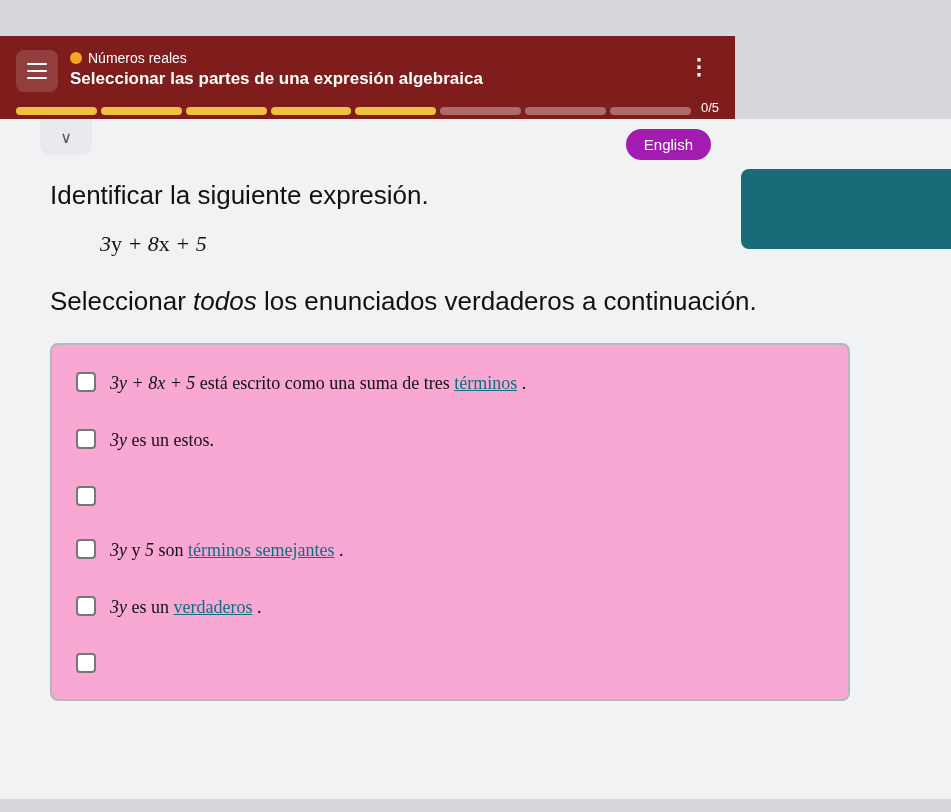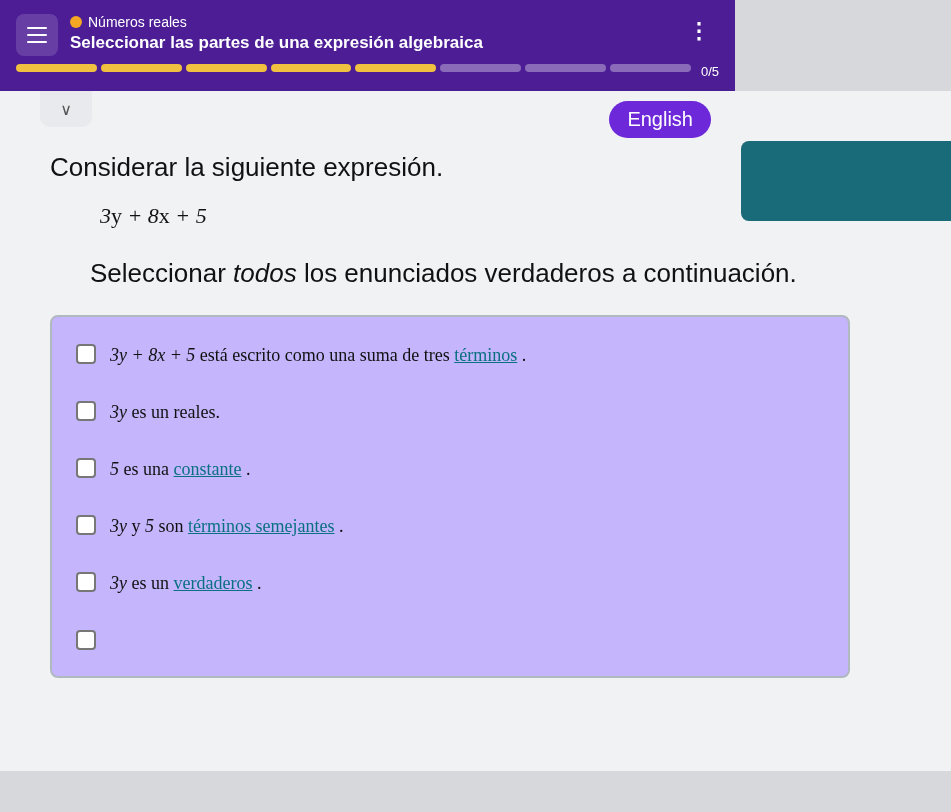--- a/index.html
+++ b/index.html
@@ -7,24 +7,25 @@
       font-family: 'Georgia', serif;
       background-color: #d6d8db;
       width: 951px;
       min-height: 812px;
       position: relative;
       overflow-x: hidden;
     }
 
     
     .header-bar {
-      background-color: #4c1d95;
+      background-color: #7f1d1d;
       width: 735px;
       padding: 14px 16px 0 16px;
       position: relative;
+      margin-top: 36px;
     }
 
     .header-top-row {
       display: flex;
       align-items: flex-start;
       justify-content: space-between;
       margin-bottom: 8px;
     }
 
     .header-left {
@@ -92,23 +93,23 @@
       font-size: 22px;
       cursor: pointer;
       padding: 4px 8px;
       letter-spacing: 1px;
       font-weight: bold;
     }
 
     
     .progress-row {
       display: flex;
-      align-items: flex-start;
+      align-items: flex-end;
       gap: 10px;
-      padding-bottom: 12px;
+      padding-bottom: 4px;
     }
 
     .progress-track {
       display: flex;
       gap: 4px;
       flex: 1;
     }
 
     .progress-segment {
       height: 8px;
@@ -154,26 +155,26 @@
       margin-left: 40px;
       font-size: 16px;
       color: #555;
     }
 
     
     .english-btn {
       position: absolute;
       top: 10px;
       right: 240px;
-      background: #6d28d9;
+      background: #a21caf;
       color: white;
       border: none;
       border-radius: 20px;
       padding: 7px 18px;
-      font-size: 20px;
+      font-size: 15px;
       font-family: Arial, sans-serif;
       cursor: pointer;
       font-weight: 500;
       text-align: center;
     }
 
     
     .top-controls {
       display: flex;
       align-items: flex-start;
@@ -206,32 +207,31 @@
     .expression-display .normal {
       font-style: normal;
     }
 
     .select-prompt {
       font-size: 26px;
       font-family: Arial, sans-serif;
       color: #111;
       margin-bottom: 24px;
       line-height: 1.3;
-      margin-left: 40px;
     }
 
     .select-prompt em {
       font-style: italic;
     }
 
     
     .choices-box {
       border: 2px solid #b0b8c0;
       border-radius: 8px;
-      background: #c4b5fd;
+      background: #f9a8d4;
       width: 800px;
       padding: 10px 0;
       margin-left: 0;
     }
 
     .choice-item {
       display: flex;
       align-items: flex-start;
       padding: 16px 24px;
       gap: 14px;
@@ -319,21 +319,21 @@
 
   <div class="top-controls">
     <button class="collapse-btn">
       <span>∨</span>
     </button>
     <button class="english-btn">English</button>
   </div>
 
   <div class="question-content">
 
-    <div class="question-prompt">Considerar la siguiente expresión.</div>
+    <div class="question-prompt">Identificar la siguiente expresión.</div>
 
     <div class="expression-display">
       <span class="math">3<span class="normal">y</span> + 8<span class="normal">x</span> + 5</span>
     </div>
 
     <div class="select-prompt">
       <span>Seleccionar </span><em>todos</em><span> los enunciados verdaderos a continuación.</span>
     </div>
 
     <div class="choices-box">
@@ -345,32 +345,26 @@
           <span> está escrito como una suma de tres </span>
           <a href="#">términos</a>
           <span>.</span>
         </div>
       </div>
 
       <div class="choice-item">
         <div class="choice-checkbox"></div>
         <div class="choice-text">
           <span class="math">3y</span>
-          <span> es un reales.</span>
-        </div>
-      </div>
-
-      <div class="choice-item">
-        <div class="choice-checkbox"></div>
-        <div class="choice-text">
-          <span class="math">5</span>
-          <span> es una </span>
-          <a href="#">constante</a>
-          <span>.</span>
-        </div>
+          <span> es un estos.</span>
+        </div>
+      </div>
+
+      <div class="choice-item">
+        <div class="choice-checkbox"></div>
       </div>
 
       <div class="choice-item">
         <div class="choice-checkbox"></div>
         <div class="choice-text">
           <span class="math">3y</span>
           <span> y </span>
           <span class="math">5</span>
           <span> son </span>
           <a href="#">términos semejantes</a>

